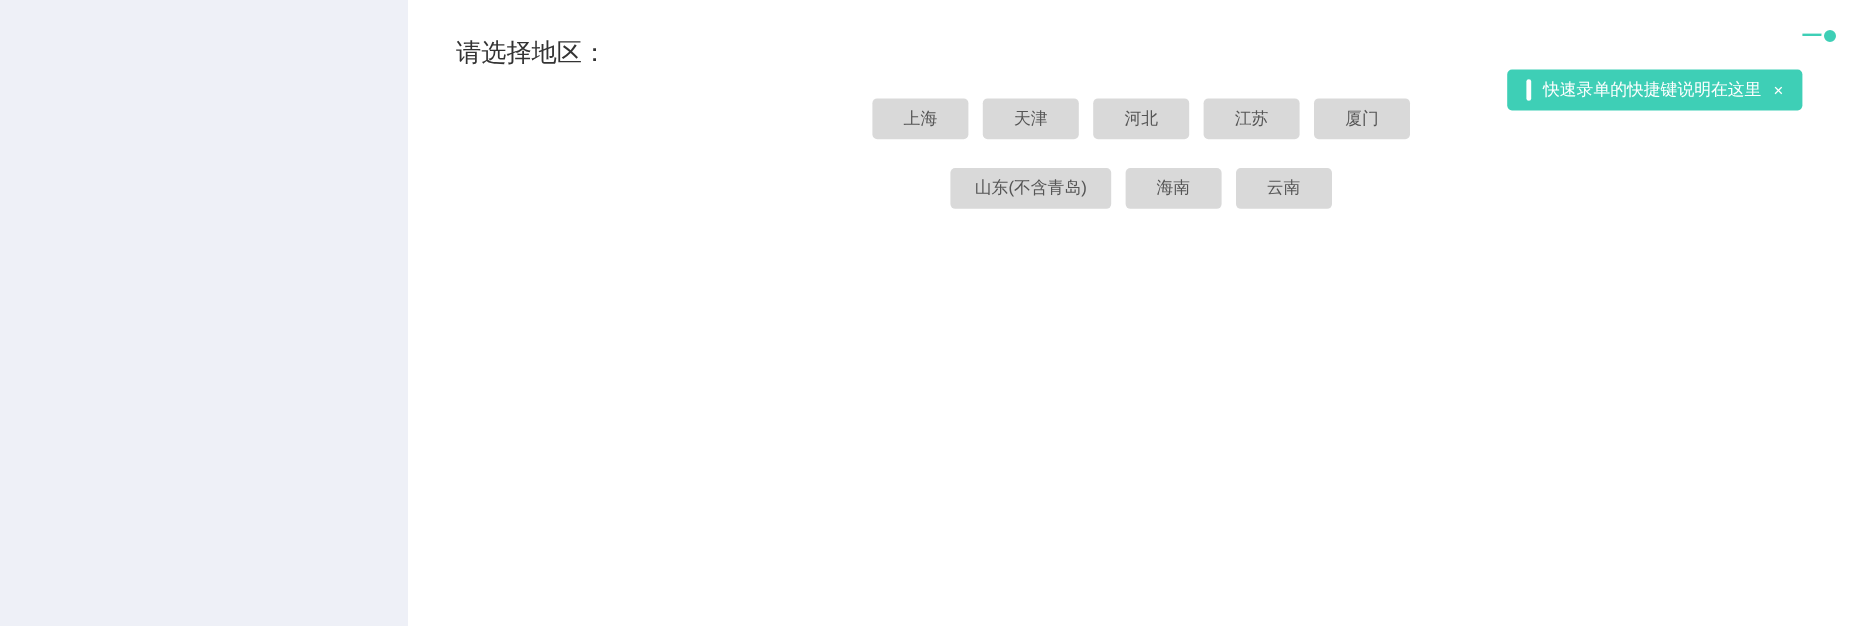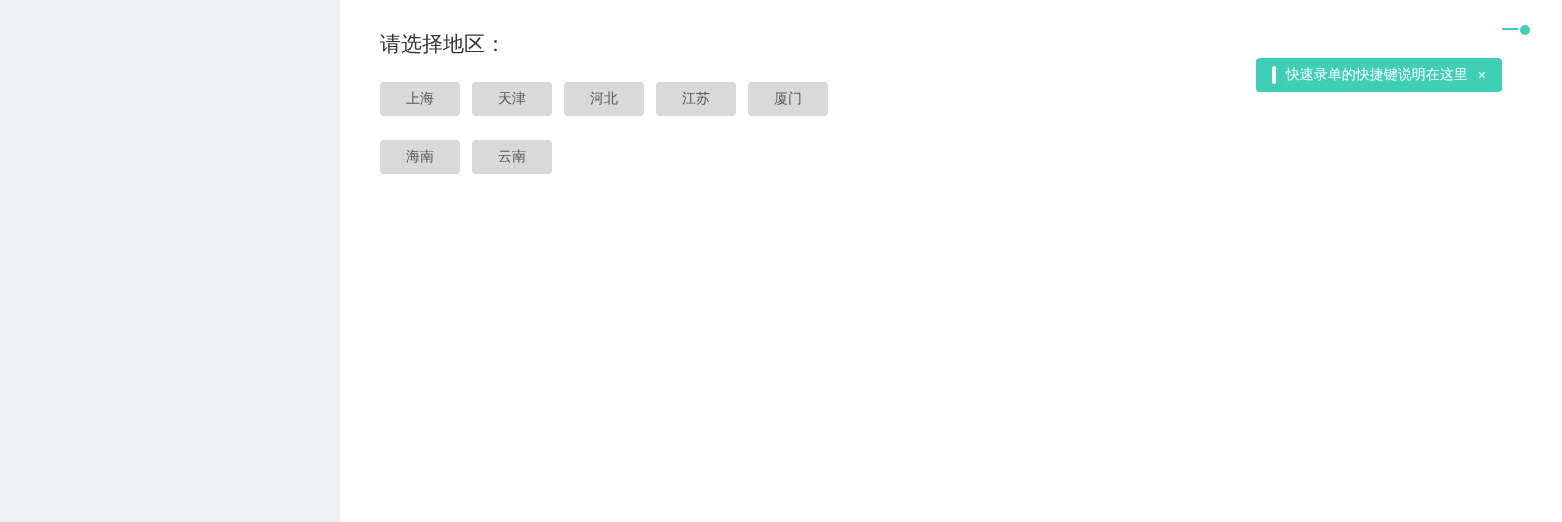--- a/index.html
+++ b/index.html
@@ -40,20 +40,21 @@
       font-size: 21px;
       color: #333;
       margin-bottom: 24px;
       font-weight: normal;
     }
 
     .region-buttons {
       display: flex;
       flex-wrap: wrap;
       gap: 12px;
+      justify-content: center;
     }
 
     .region-btn {
       padding: 8px 20px;
       background: #d9d9d9;
       border: none;
       border-radius: 4px;
       color: #555;
       font-size: 14px;
       cursor: pointer;
@@ -128,20 +129,21 @@
   <div class="region-buttons">
 
     <button class="region-btn">上海</button>
     <button class="region-btn">天津</button>
     <button class="region-btn">河北</button>
     <button class="region-btn">江苏</button>
     <button class="region-btn">厦门</button>
 
     <div style="flex-basis: 100%; height: 0;"></div>
 
+    <button class="region-btn">山东(不含青岛)</button>
     <button class="region-btn">海南</button>
     <button class="region-btn">云南</button>
   </div>
 </div>
 
 <div class="tooltip-banner">
   <span class="bar"></span>
   <span>快速录单的快捷键说明在这里</span>
   <button class="close-btn">×</button>
 </div>

